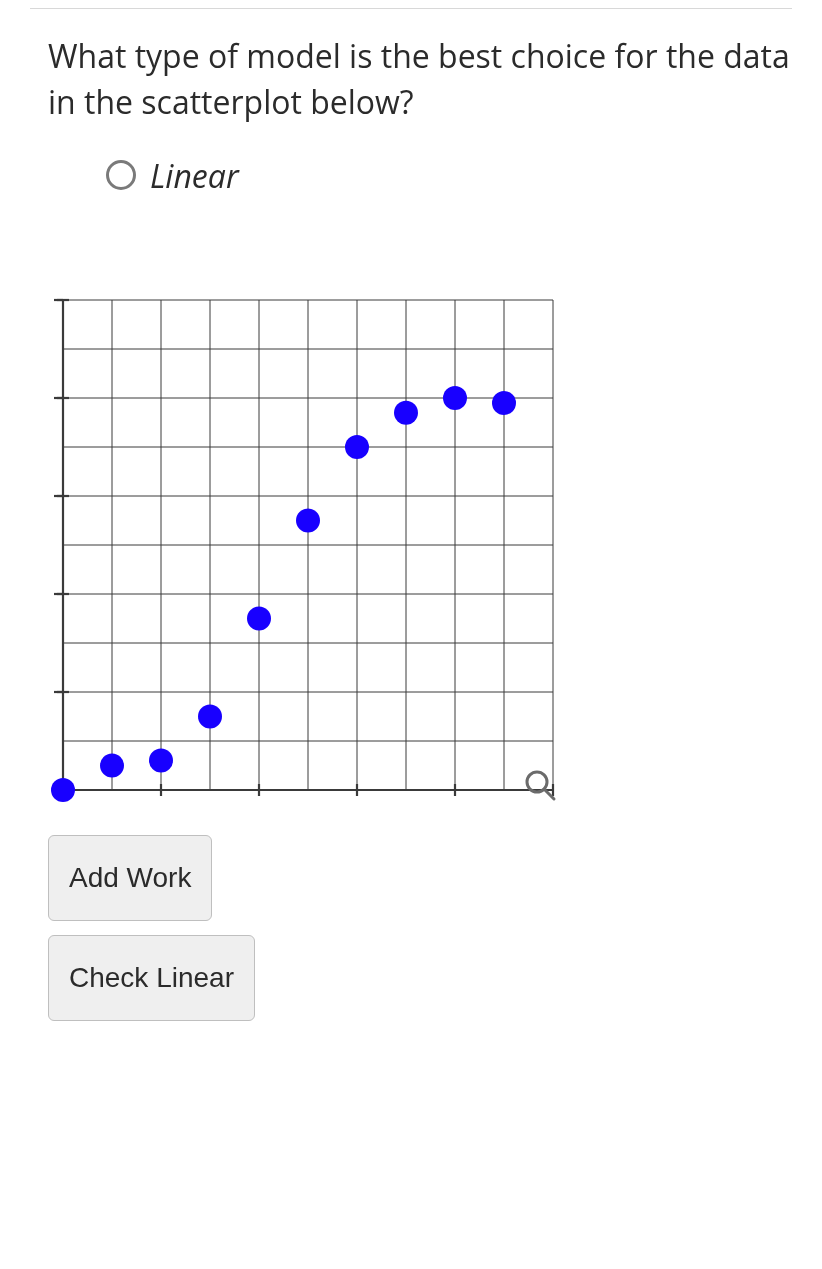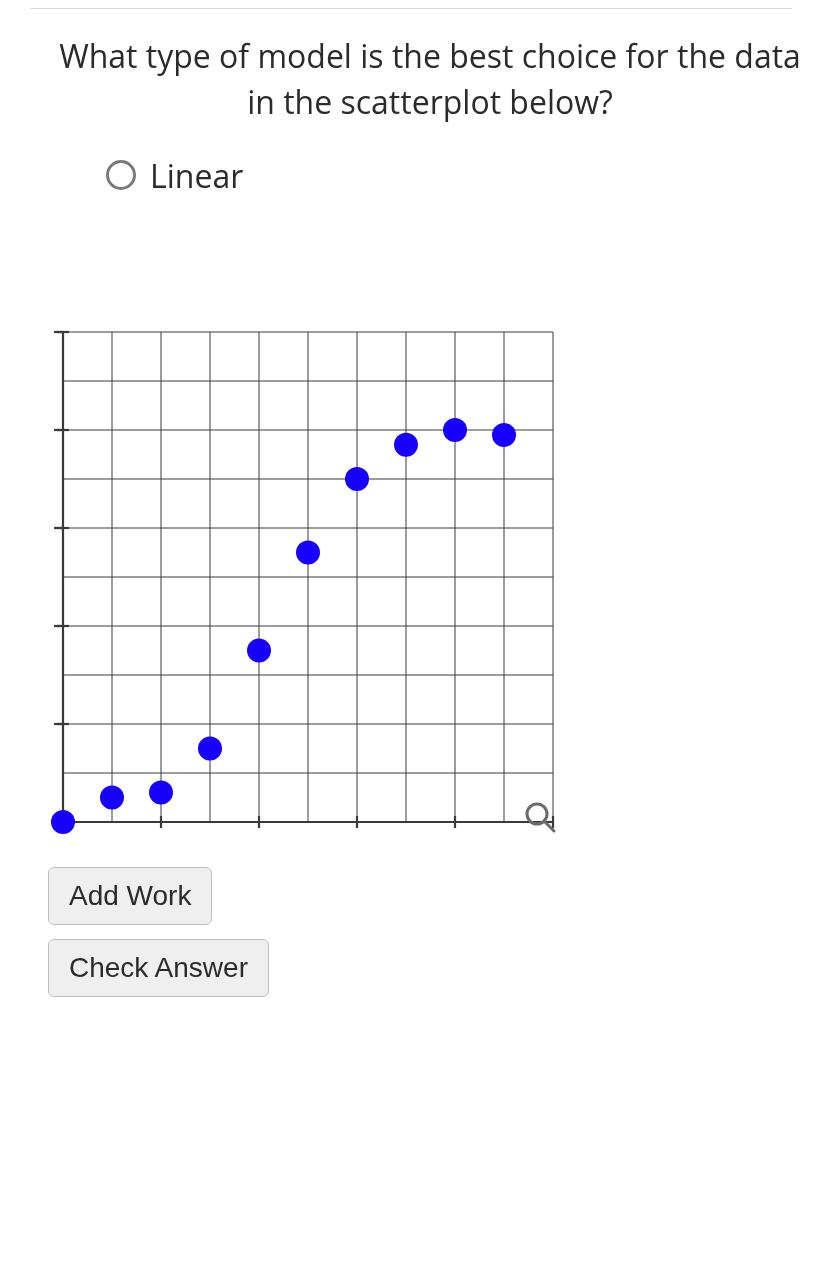--- a/index.html
+++ b/index.html
@@ -15,25 +15,25 @@
     margin: 8px 30px 0 30px;
   }
   .content {
     padding: 24px 0 0 48px;
   }
   .question {
     font-size: 32px;
     line-height: 1.45;
     color: #2b2b2b;
     margin: 0 10px 28px 0;
-    text-align: center;
   }
   .choices {
     margin-left: 58px;
-    margin-bottom: 120px;
+    margin-bottom: 88px;
+    font-style: italic;
   }
   .choice {
     display: flex;
     align-items: center;
     margin-bottom: 28px;
     cursor: pointer;
   }
   .radio-circle {
     width: 30px;
     height: 30px;
@@ -60,21 +60,21 @@
     margin-top: 30px;
   }
   .btn {
     display: inline-flex;
     align-items: flex-end;
     font-size: 28px;
     color: #2b2b2b;
     background: #efefef;
     border: 1px solid #bfbfbf;
     border-radius: 6px;
-    padding: 12px 20px;
+    padding: 26px 20px;
     margin-bottom: 14px;
     cursor: pointer;
     box-sizing: border-box;
   }
   .btn .icon {
     margin-right: 12px;
     display: inline-flex;
   }
 </style>
 </head>
@@ -154,18 +154,18 @@
   </div>
 
   <div class="buttons">
     <div>
       <button class="btn">
         <span>Add Work</span>
       </button>
     </div>
     <div>
       <button class="btn">
-        <span>Check Answer</span>
+        <span>Check Linear</span>
       </button>
     </div>
   </div>
 
 </div>
 
 </body></html>

